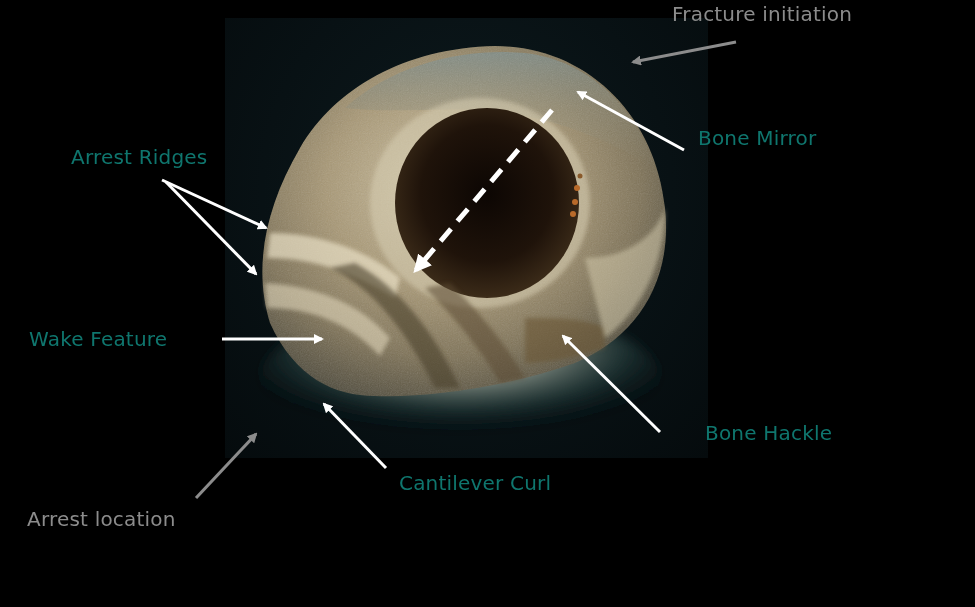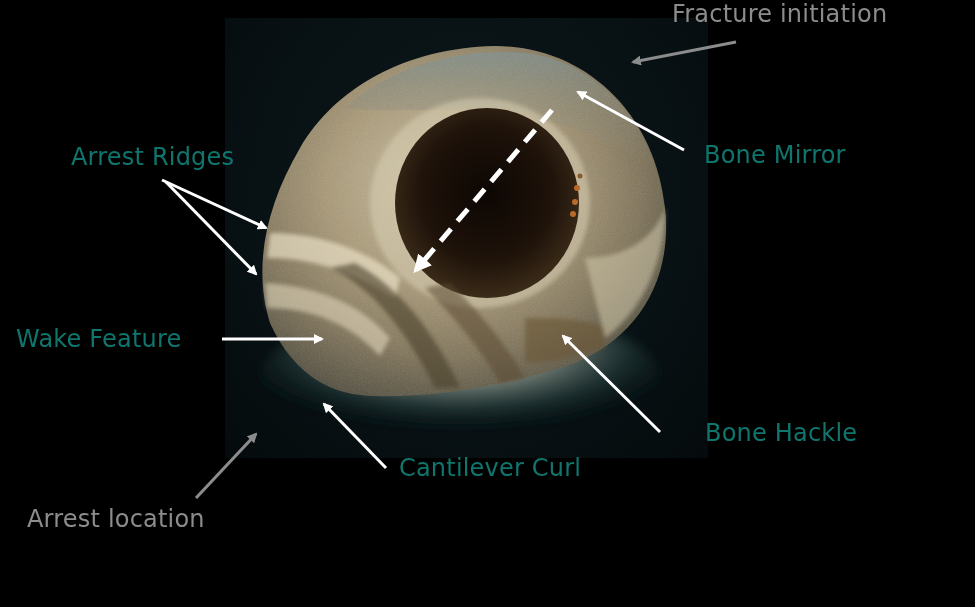--- a/index.html
+++ b/index.html
@@ -12,21 +12,21 @@
     }
     #photo {
       position: absolute;
       left: 225px; top: 18px; width: 483px; height: 440px;
       background: radial-gradient(ellipse at 50% 40%, #0d1a1e 0%, #081114 60%, #050b0d 100%);
       overflow: hidden;
     }
     .label {
       position: absolute;
       white-space: nowrap;
-      font-size: 24px;
+      font-size: 20px;
       line-height: 28px;
       letter-spacing: 0.2px;
     }
     .label.white { color: #0f766e; }
     .label.gray  { color: #8c8c8c; }
     #annotations { position: absolute; left: 0; top: 0; }
   </style>
 </head>
 <body>
 
@@ -135,20 +135,20 @@
     <line x1="222" y1="339" x2="322" y2="339" stroke="#ffffff" stroke-width="3" marker-end="url(#headW)"></line>
 
     <line x1="660" y1="432" x2="563" y2="336" stroke="#ffffff" stroke-width="3" marker-end="url(#headW)"></line>
 
     <line x1="386" y1="468" x2="324" y2="404" stroke="#ffffff" stroke-width="3" marker-end="url(#headW)"></line>
 
     <line x1="196" y1="498" x2="256" y2="434" stroke="#8c8c8c" stroke-width="3" marker-end="url(#headG)"></line>
   </svg>
 
   <div class="label gray" style="left:672px; top:0px;">Fracture initiation</div>
-  <div class="label white" style="left:698px; top:141px;margin-left:6px;">Bone Mirror</div>
+  <div class="label white" style="left:698px; top:124px;">Bone Mirror</div>
   <div class="label white" style="left:71px;  top:143px;">Arrest Ridges</div>
-  <div class="label white" style="left:16px;  top:325px;">Wake Feature</div>
+  <div class="label white" style="left:29px;  top:325px;">Wake Feature</div>
   <div class="label white" style="left:672px; top:419px;margin-left:33px;">Bone Hackle</div>
-  <div class="label white" style="left:399px; top:454px;">Cantilever Curl</div>
+  <div class="label white" style="left:399px; top:469px;">Cantilever Curl</div>
   <div class="label gray" style="left:27px;  top:505px;">Arrest location</div>
 
 </div>
 
 </body></html>

